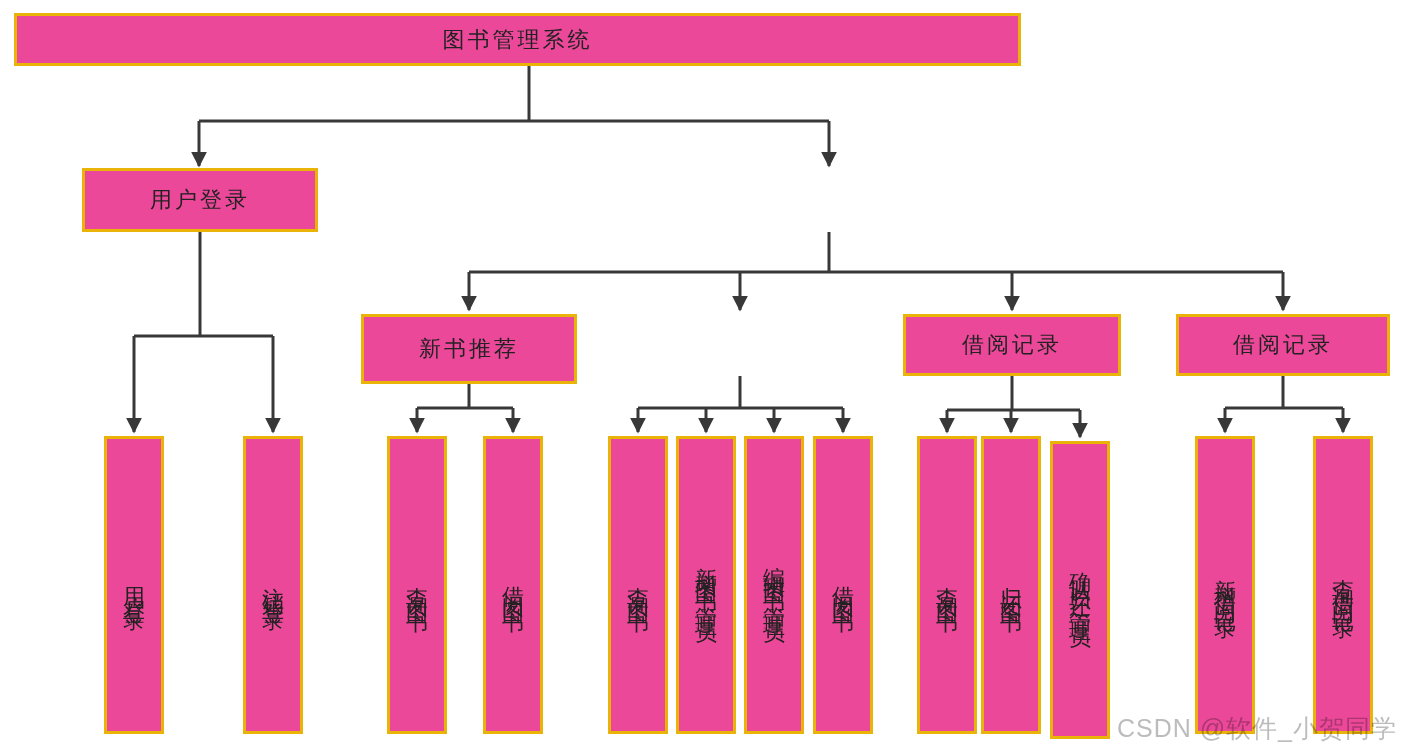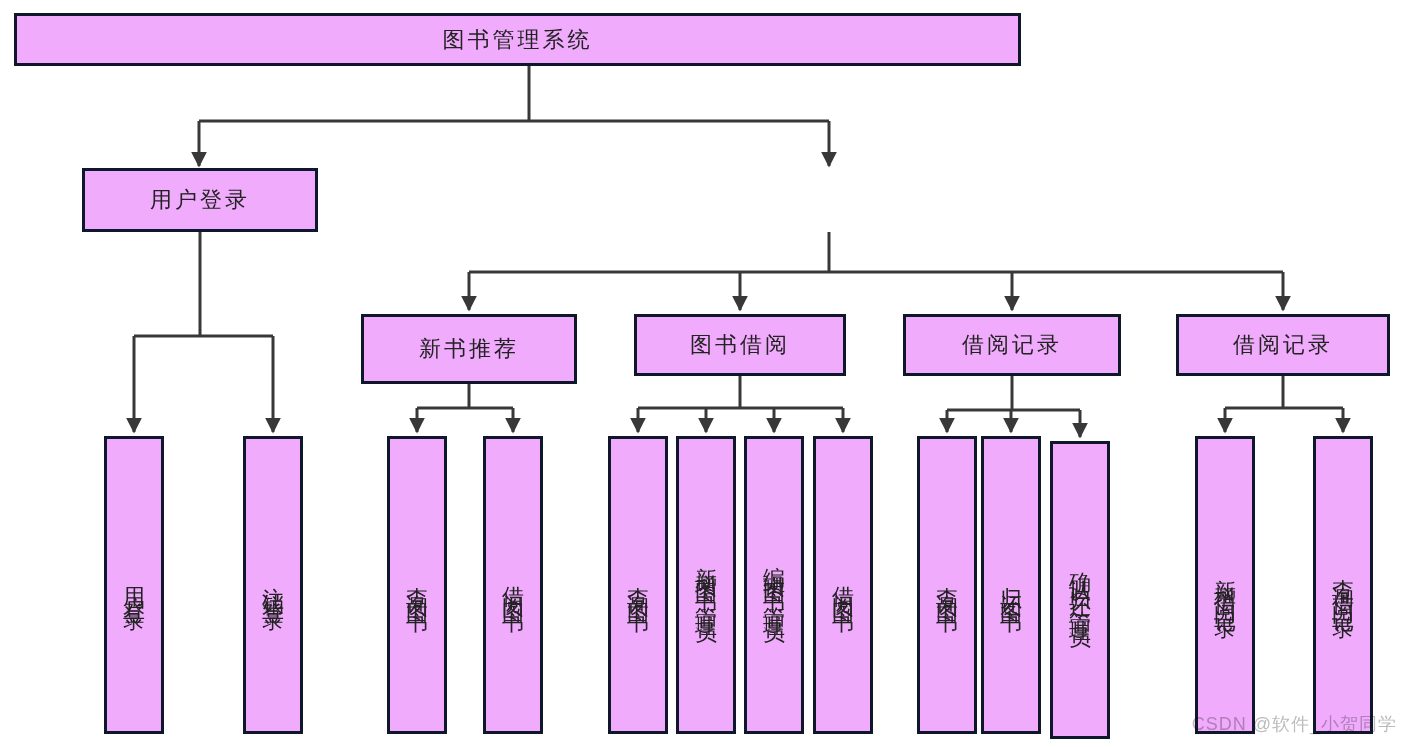--- a/index.html
+++ b/index.html
@@ -13,22 +13,22 @@
   }
   .wires {
     position: absolute;
     left: 0; top: 0;
     width: 1405px; height: 747px;
     z-index: 1;
   }
   .box {
     position: absolute;
     box-sizing: border-box;
-    background: #f0abfc;
-    border: 3px solid #0f172a;
+    background: #ec4899;
+    border: 3px solid #eab308;
     color: #222222;
     font-size: 22px;
     display: flex;
     align-items: center;
     justify-content: center;
     z-index: 2;
   }
   .box.h {
     letter-spacing: 3px;
     white-space: nowrap;
@@ -37,21 +37,21 @@
     writing-mode: vertical-rl;
     text-orientation: mixed;
     letter-spacing: 8px;
     line-height: 1;
   }
   .watermark {
     position: absolute;
     right: 8px;
     top: 712px;
     z-index: 5;
-    font-size: 18px;
+    font-size: 25px;
     letter-spacing: 1px;
     color: #bcbcbc;
     mix-blend-mode: multiply;
     white-space: nowrap;
   }
 </style>
 </head>
 <body>
 
 <div class="canvas">
@@ -104,21 +104,20 @@
       <path d="M1225,408 V432" marker-end="url(#arw)"></path>
       <path d="M1343,408 V432" marker-end="url(#arw)"></path>
     </g>
   </svg>
 
   <div class="box h" style="left:14px; top:13px; width:1007px; height:53px;">图书管理系统</div>
 
   <div class="box h" style="left:82px; top:168px; width:236px; height:64px;">用户登录</div>
 
   <div class="box h" style="left:361px; top:314px; width:216px; height:70px;">新书推荐</div>
-  <div class="box h" style="left:634px; top:314px; width:212px; height:62px;">图书借阅</div>
   <div class="box h" style="left:903px; top:314px; width:218px; height:62px;">借阅记录</div>
   <div class="box h" style="left:1176px; top:314px; width:214px; height:62px;">借阅记录</div>
 
   <div class="box v" style="left:104px; top:436px; width:60px; height:298px;">用户登录</div>
   <div class="box v" style="left:243px; top:436px; width:60px; height:298px;">注销登录</div>
 
   <div class="box v" style="left:387px; top:436px; width:60px; height:298px;">查询图书</div>
   <div class="box v" style="left:483px; top:436px; width:60px; height:298px;">借阅图书</div>
 
   <div class="box v" style="left:608px; top:436px; width:60px; height:298px;">查询图书</div>

